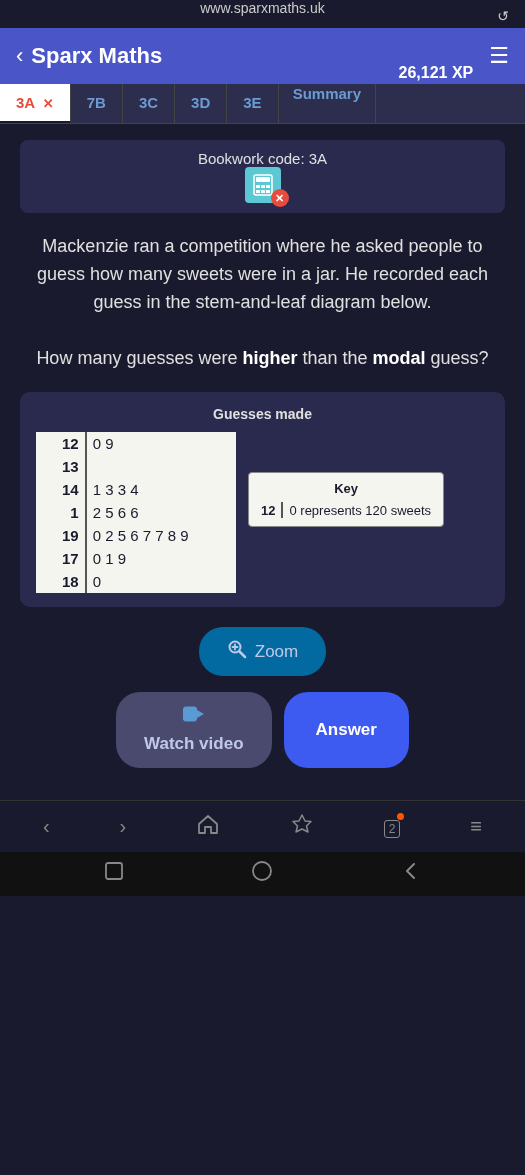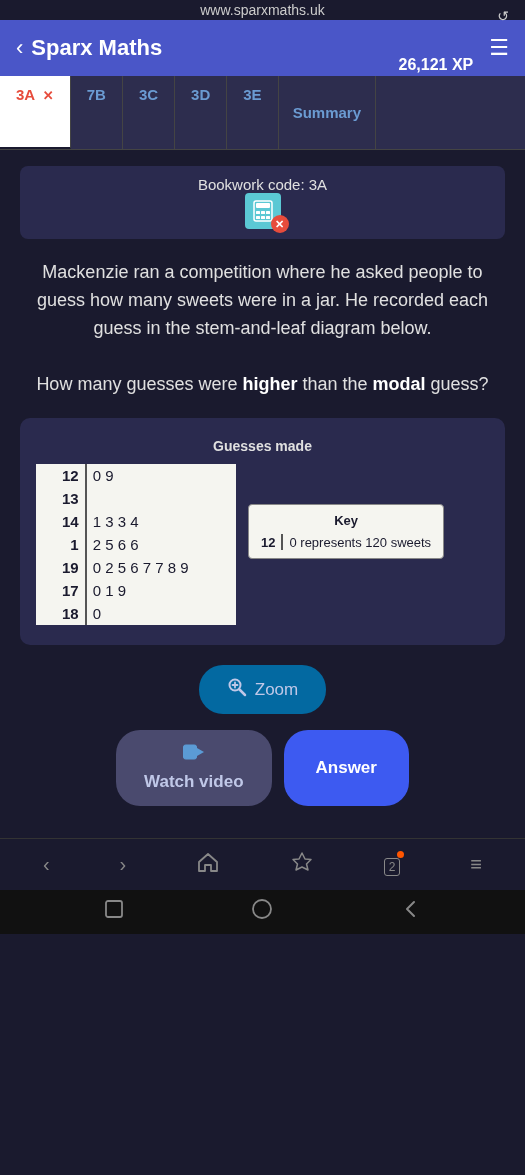--- a/index.html
+++ b/index.html
@@ -8,23 +8,23 @@
       width: 525px;
       min-height: 1175px;
       background: #1a1a2e;
       font-family: -apple-system, BlinkMacSystemFont, 'Segoe UI', Arial, sans-serif;
       overflow-x: hidden;
     }
 
     
     .status-bar {
       background: #1a1a2e;
-      height: 20px;
-      display: flex;
-      align-items: center;
+      height: 28px;
+      display: flex;
+      align-items: flex-start;
       justify-content: center;
       padding: 0 16px;
     }
     .status-bar-url {
       color: #ccc;
       font-size: 14px;
       text-align: center;
     }
     .status-bar-icons {
       position: absolute;
@@ -99,21 +99,21 @@
       border-bottom: 2px solid #1a1a2e;
       position: relative;
     }
     .tab.active .tab-close {
       color: #e74c3c;
       margin-left: 4px;
       font-size: 13px;
     }
     .tab-summary {
       color: #6b9bd2;
-      padding: 28px 14px;
+      padding: 1px 14px;
     }
 
     
     .main-content {
       background: #1a1a2e;
       padding: 16px 20px;
     }
 
     
     .bookwork-bar {
@@ -173,21 +173,21 @@
     }
     .question-text strong {
       color: white;
       font-weight: 700;
     }
 
     
     .diagram-container {
       background: #2a2a4e;
       border-radius: 10px;
-      padding: 20px 16px;
+      padding: 14px 16px;
       margin-bottom: 20px;
     }
     .diagram-title {
       text-align: center;
       font-size: 14px;
       color: #e0e0e0;
       margin-bottom: 10px;
       font-weight: 600;
     }
     .diagram-body {

